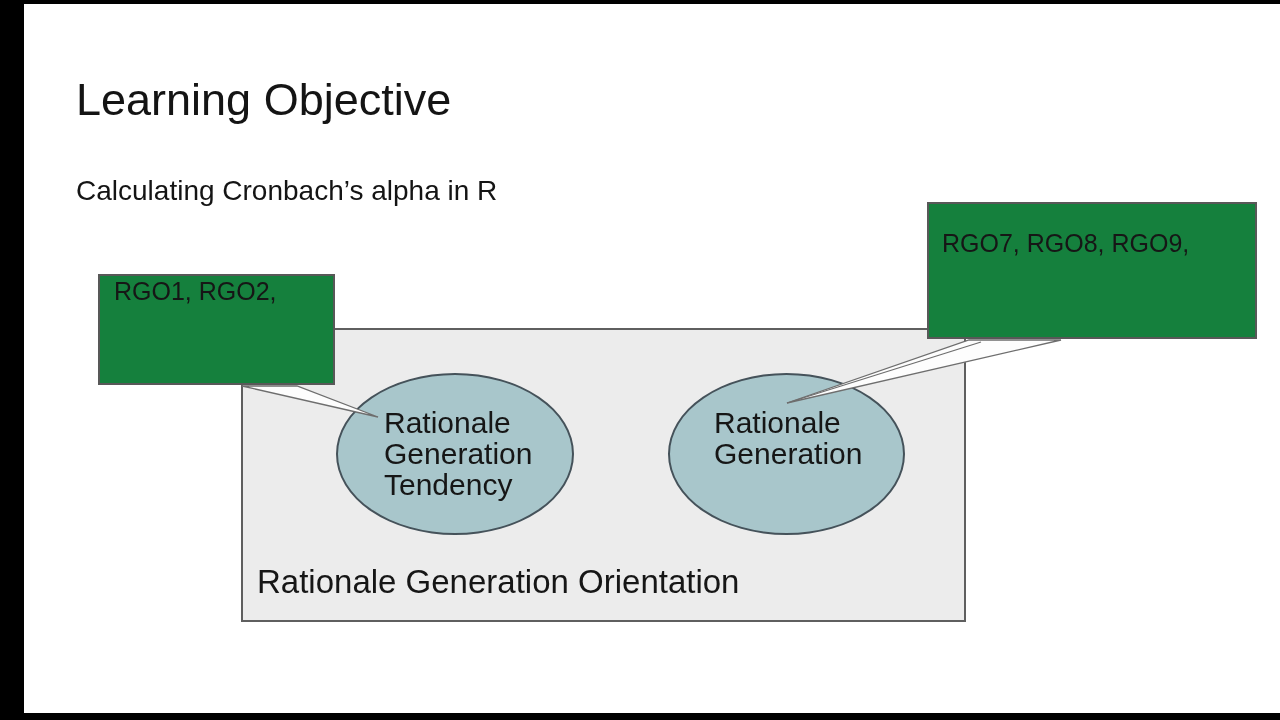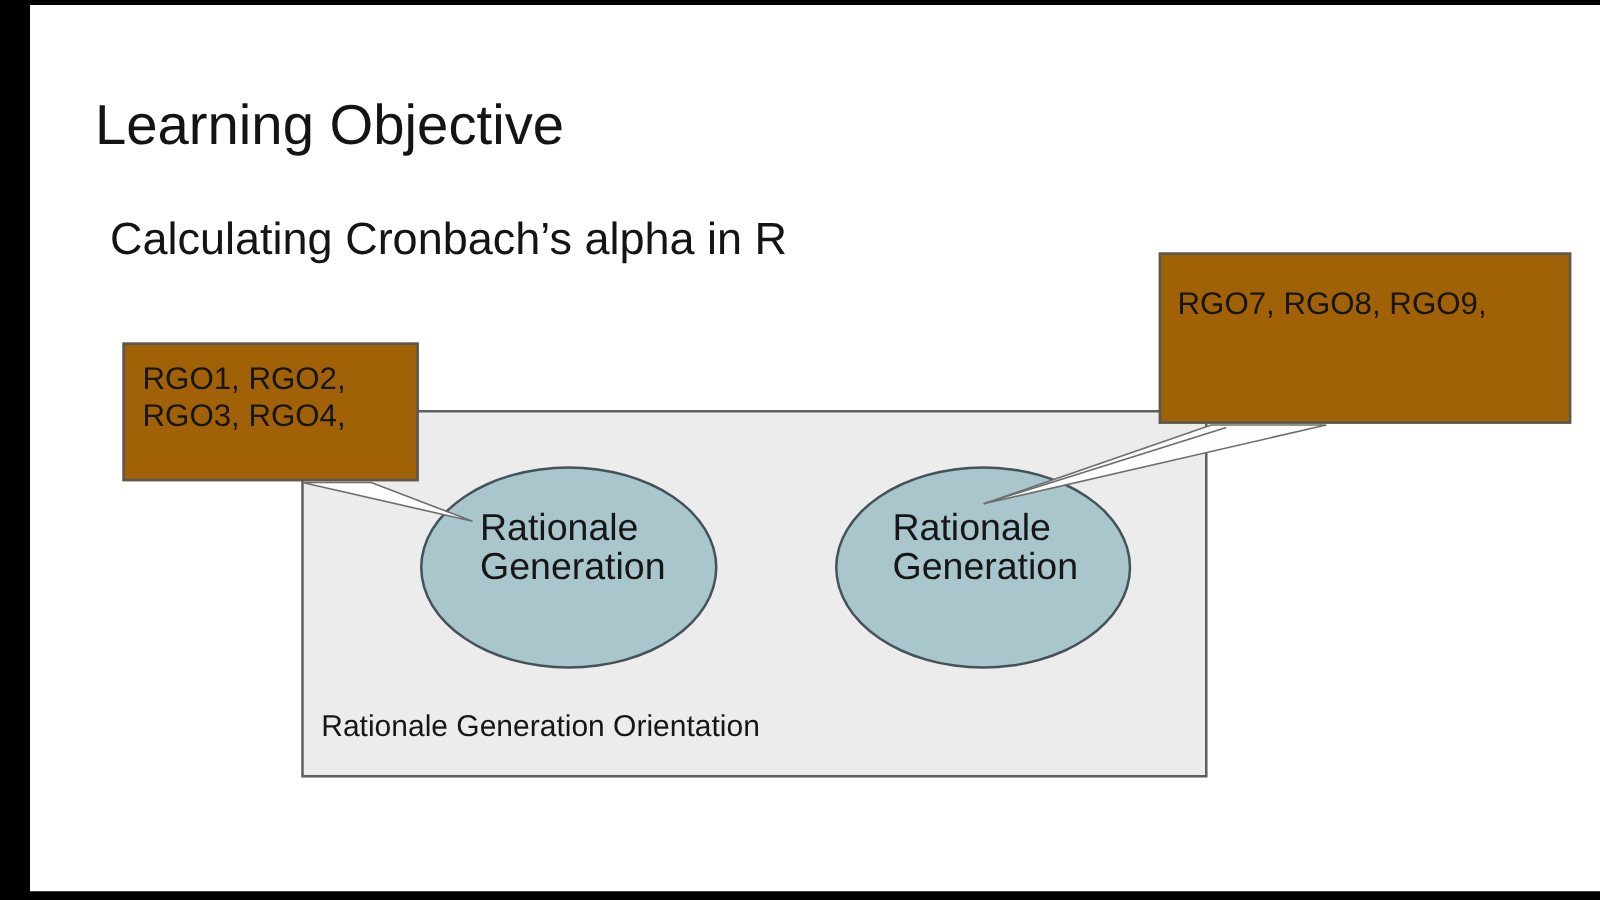--- a/index.html
+++ b/index.html
@@ -15,57 +15,57 @@
     position:absolute;left:0;top:4px;width:1280px;height:709px;
     background:#ffffff;z-index:1;
   }
   .abs{position:absolute;}
   .slide-title{
     left:52px;top:72px;
     font-size:45px;line-height:56px;letter-spacing:0px;
     color:#141414;white-space:nowrap;z-index:4;
   }
   .slide-subtitle{
-    left:64px;top:172px;
-    font-size:36px;line-height:38px;
+    left:52px;top:172px;
+    font-size:28px;line-height:38px;
     color:#141414;white-space:nowrap;z-index:4;text-align:center;
   }
   .container-rect{
     left:217px;top:328px;width:725px;height:294px;
     background:#ececec;border:2px solid #5f5f5f;
     box-sizing:border-box;z-index:2;
   }
   .container-label{
     left:233px;top:566px;
-    font-size:24px;line-height:31px;color:#161616;
+    font-size:33px;line-height:31px;color:#161616;
     white-space:nowrap;z-index:4;
   }
   .ellipse{
     border-radius:50%;
     background:#a8c6cb;border:2px solid #45525a;
     box-sizing:border-box;z-index:3;
   }
   .ellipse-tendency{left:312px;top:373px;width:238px;height:162px;}
   .ellipse-quality{left:644px;top:373px;width:237px;height:162px;}
   .ellipse-label{
     font-size:30px;line-height:31px;color:#161616;
     white-space:nowrap;z-index:4;
   }
   .ellipse-label span{display:block;}
   .ellipse-label-tendency{left:360px;top:407px;}
   .ellipse-label-quality{left:690px;top:407px;}
   .tails-svg{left:0;top:0;width:1280px;height:720px;z-index:5;pointer-events:none;}
   .callout{
-    background:#a16207;border:2px solid #585858;
+    background:#15803d;border:2px solid #585858;
     box-sizing:border-box;
     font-size:25px;line-height:30px;color:#161616;
     white-space:nowrap;z-index:6;
   }
   .callout span{display:block;}
-  .callout-left{left:74px;top:274px;width:237px;height:111px;padding:12px 0 0 14px;}
+  .callout-left{left:74px;top:274px;width:237px;height:111px;padding:0 0 0 14px;}
   .callout-right{left:903px;top:202px;width:330px;height:137px;padding:24px 0 0 13px;}
 </style>
 </head>
 <body>
 
 <div id="stage">
 
   <div class="slide-bg"></div>
 
   <div class="abs slide-title">Learning Objective</div>
@@ -73,37 +73,37 @@
   <div class="abs slide-subtitle">Calculating Cronbach’s alpha in R</div>
 
   <div class="abs container-rect"></div>
 
   <div class="abs ellipse ellipse-tendency"></div>
   <div class="abs ellipse ellipse-quality"></div>
 
   <div class="abs ellipse-label ellipse-label-tendency">
     <span>Rationale</span>
     <span>Generation</span>
+    <span>Tendency</span>
   </div>
 
   <div class="abs ellipse-label ellipse-label-quality">
     <span>Rationale</span>
     <span>Generation</span>
   </div>
 
   <div class="abs container-label">Rationale Generation Orientation</div>
 
   <svg class="abs tails-svg" viewBox="0 0 1280 720" xmlns="http://www.w3.org/2000/svg">
     <polygon points="218,386 273,386 354,417" fill="#fdfdfd" stroke="#6e6e6e" stroke-width="1.3"></polygon>
     <polygon points="945,340 1037,340 763,403" fill="#fdfdfd" stroke="#6e6e6e" stroke-width="1.3"></polygon>
     <line x1="957" y1="342" x2="763" y2="403" stroke="#6e6e6e" stroke-width="1.3"></line>
   </svg>
 
   <div class="abs callout callout-left">
     <span>RGO1, RGO2,</span>
-    <span>RGO3, RGO4,</span>
   </div>
 
   <div class="abs callout callout-right">
     <span>RGO7, RGO8, RGO9,</span>
   </div>
 
 </div>
 
 </body></html>

